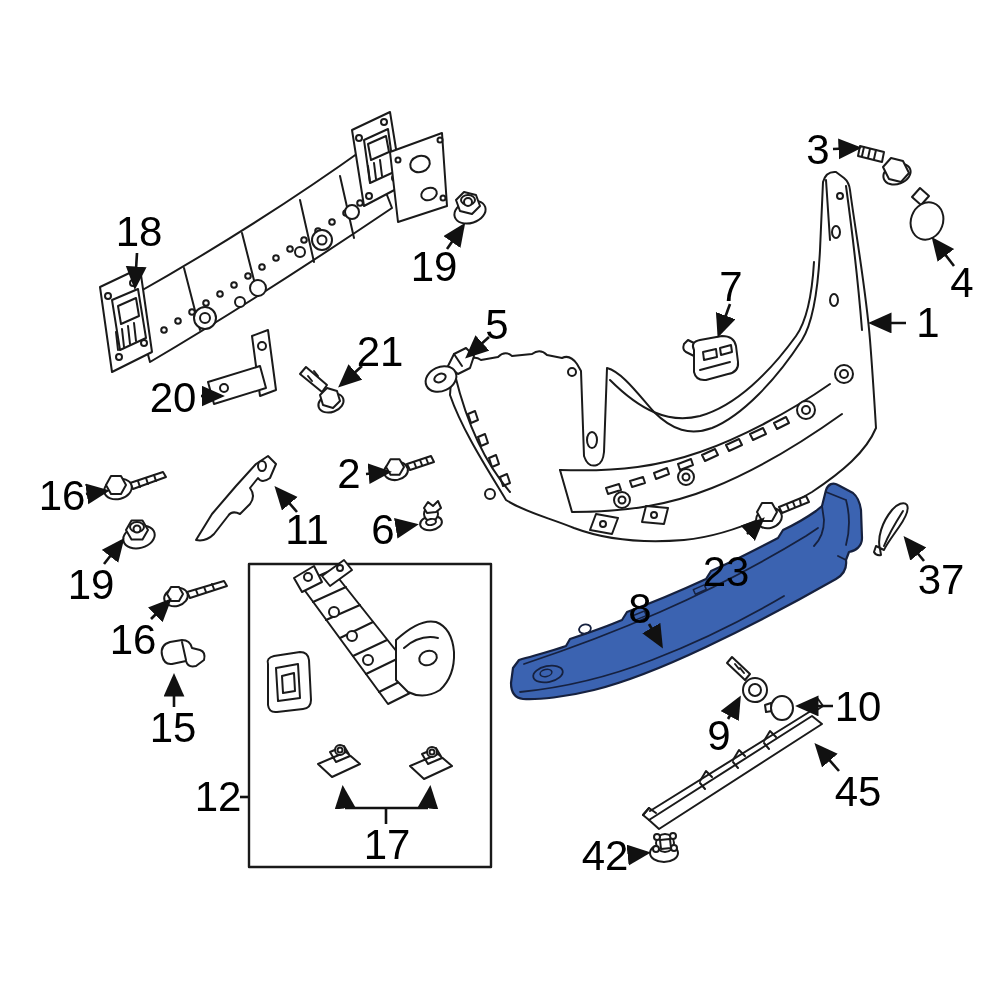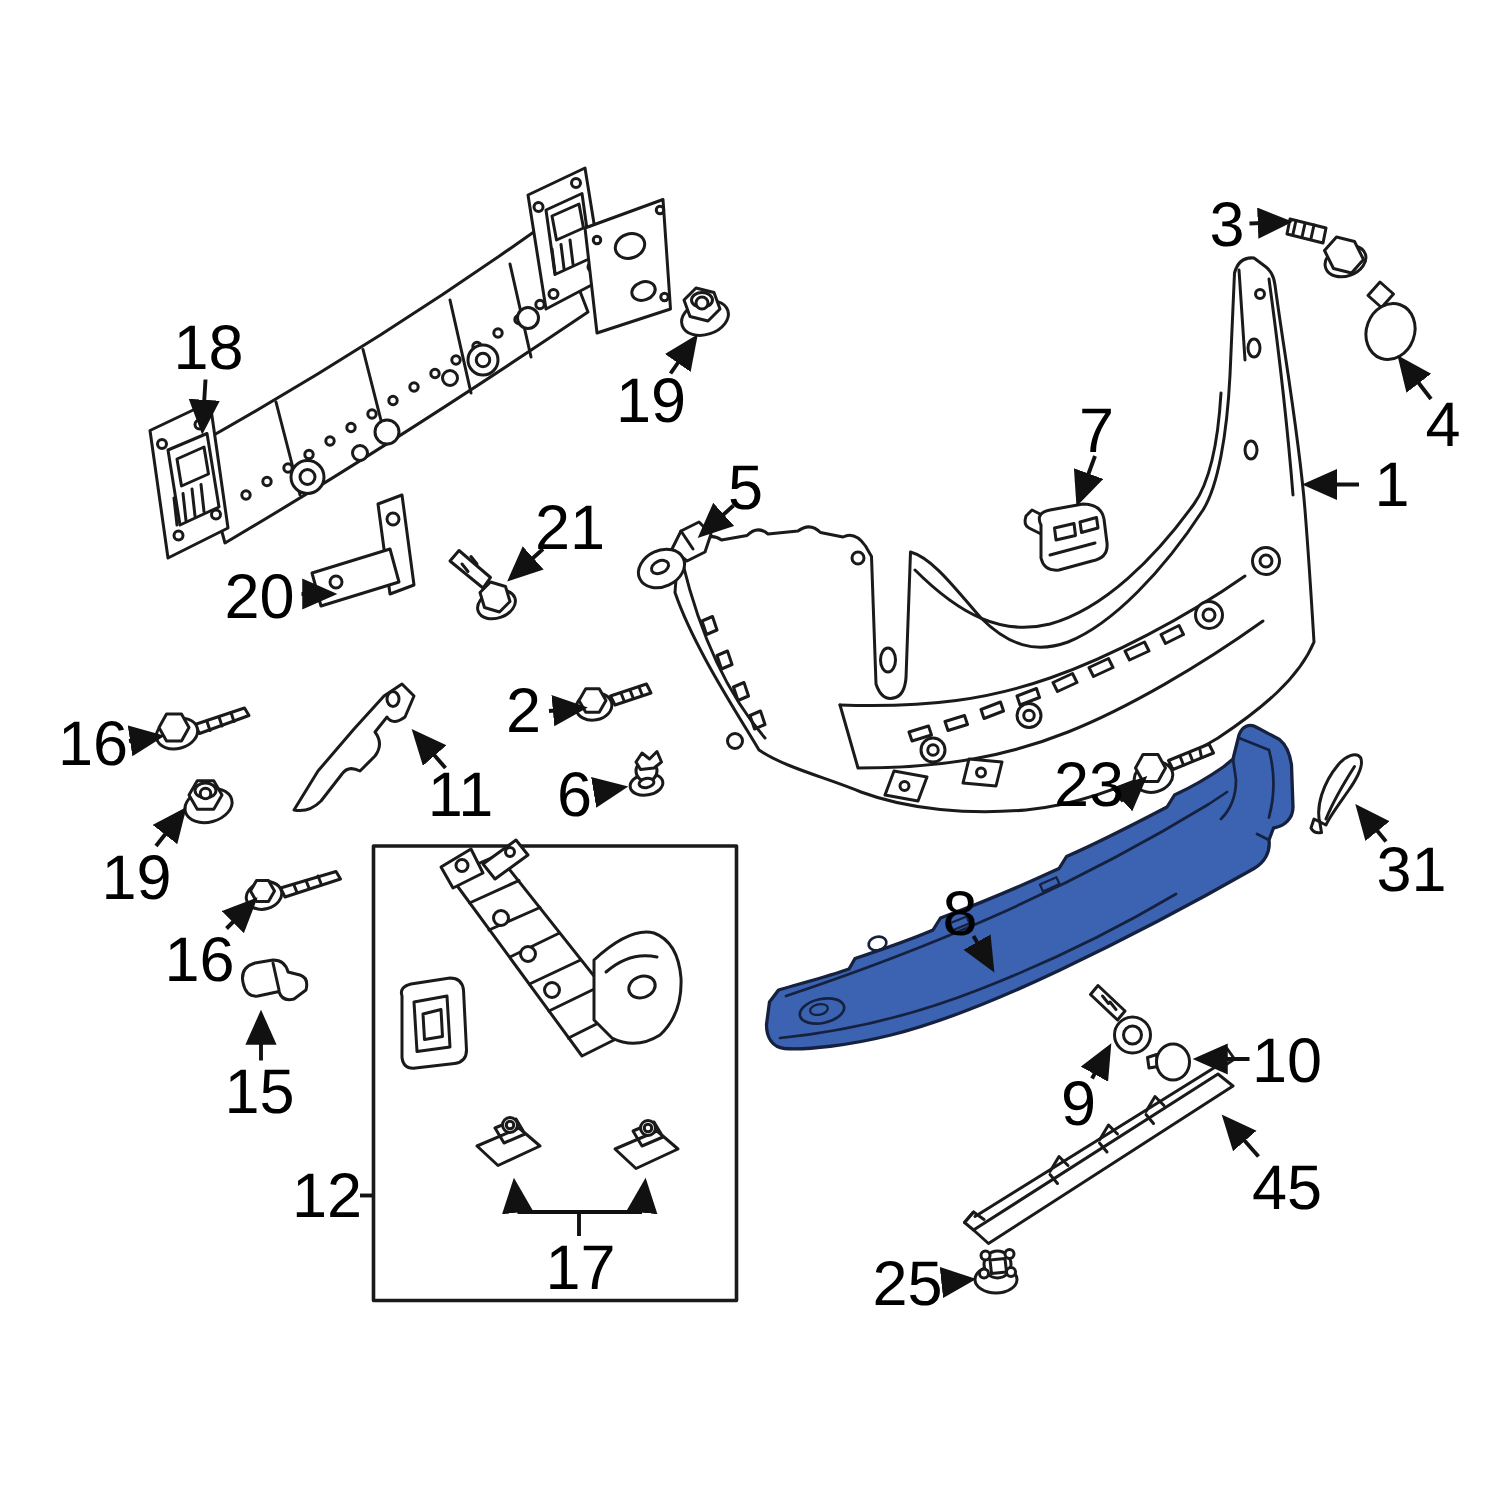--- a/index.html
+++ b/index.html
@@ -346,17 +346,17 @@
   <div class="callout" style="left:62px;top:496px">16</div>
   <div class="callout" style="left:91px;top:585px">19</div>
   <div class="callout" style="left:218px;top:797px">12</div>
   <div class="callout" style="left:173px;top:728px">15</div>
   <div class="callout" style="left:133px;top:640px">16</div>
   <div class="callout" style="left:387px;top:845px">17</div>
   <div class="callout" style="left:139px;top:232px">18</div>
   <div class="callout" style="left:434px;top:267px">19</div>
   <div class="callout" style="left:173px;top:398px">20</div>
   <div class="callout" style="left:380px;top:352px">21</div>
-  <div class="callout" style="left:941px;top:580px">31</div>
-  <div class="callout" style="left:726px;top:523px">23</div>
+  <div class="callout" style="left:941px;top:580px">37</div>
+  <div class="callout" style="left:726px;top:572px">23</div>
   <div class="callout" style="left:858px;top:792px">45</div>
-  <div class="callout" style="left:605px;top:856px">25</div>
+  <div class="callout" style="left:605px;top:856px">42</div>
 </div>
 
 </body></html>

